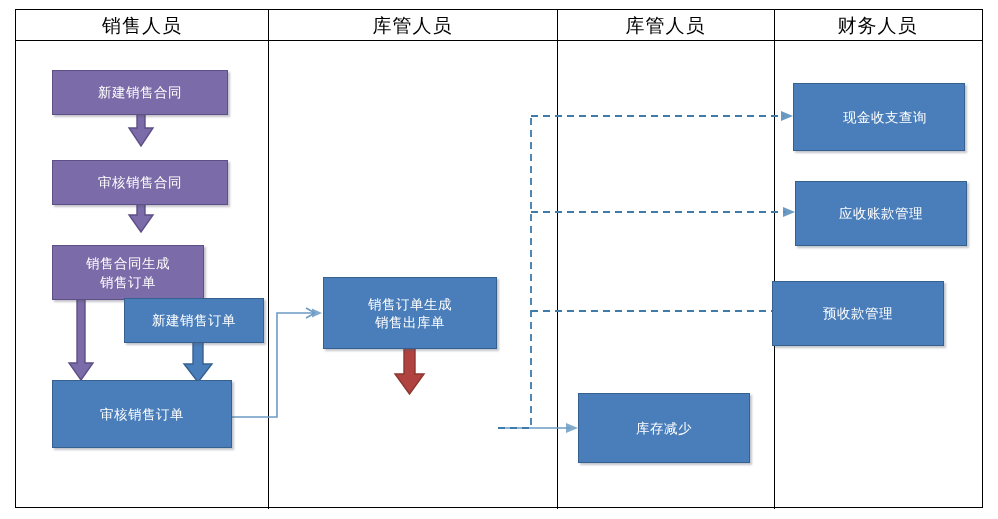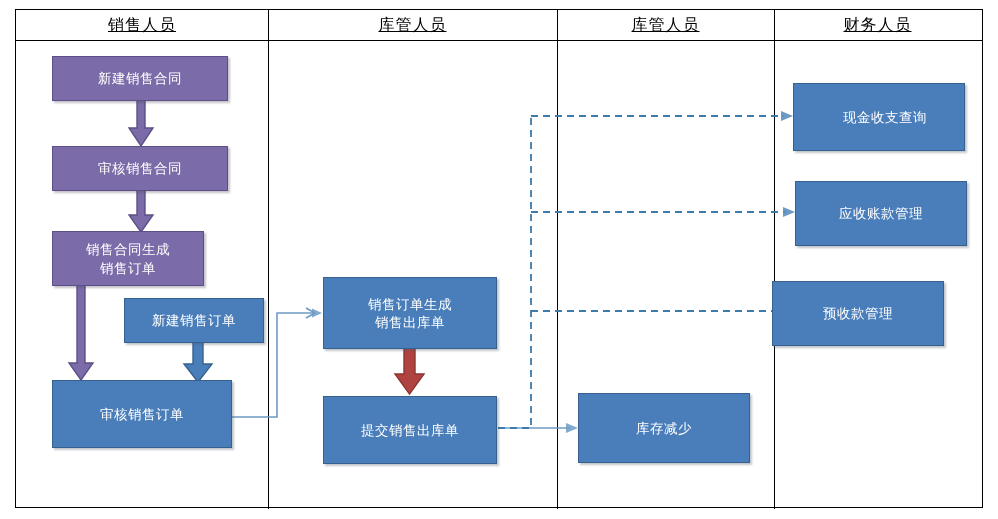--- a/index.html
+++ b/index.html
@@ -36,24 +36,23 @@
     border-bottom: 1.5px solid #000000;
     box-sizing: border-box;
   }
   .lane-header {
     position: absolute;
     top: 0;
     height: 31px;
     display: flex;
     align-items: center;
     justify-content: center;
-    font-size: 16px;
+    font-size: 19px;
     color: #000000;
     letter-spacing: 1px;
-    text-decoration: underline;
   }
   .lane-divider {
     position: absolute;
     top: 0;
     width: 0;
     height: 499px;
     border-left: 1.5px solid #000000;
   }
 
   
@@ -66,20 +65,21 @@
     text-align: center;
     color: #ffffff;
     font-size: 13.5px;
     line-height: 1.35;
     letter-spacing: 0.5px;
   }
   .node.purple {
     background: #7B6BA8;
     border: 1.5px solid #5E4F86;
     box-shadow: 2px 2px 2px rgba(80,80,100,0.35);
+    margin-top: 14px;
   }
   .node.blue {
     background: #4A7EBB;
     border: 1.5px solid #36618F;
     box-shadow: 2px 2px 2px rgba(80,90,110,0.35);
   }
 
   
   .block-arrow {
     position: absolute;
@@ -182,21 +182,20 @@
   <div class="node purple" style="left:52px; top:231px; width:152px; height:55px; white-space:pre-line;">销售合同生成
 销售订单</div>
 
   <div class="node blue" style="left:124px; top:298px; width:140px; height:45px;">新建销售订单</div>
 
   <div class="node blue" style="left:52px; top:380px; width:180px; height:68px;">审核销售订单</div>
 
   <div class="node blue" style="left:323px; top:277px; width:174px; height:72px; white-space:pre-line;">销售订单生成
 销售出库单</div>
 
-  <div class="node blue" style="left:323px; top:396px; width:174px; height:68px;">提交销售出库单</div>
 
   <div class="node blue" style="left:578px; top:393px; width:172px; height:70px;">库存减少</div>
 
   <div class="node blue" style="left:793px; top:83px; width:172px; height:68px;padding-left:12px;">现金收支查询</div>
 
   <div class="node blue" style="left:795px; top:181px; width:172px; height:65px;">应收账款管理</div>
 
   <div class="node blue" style="left:772px; top:281px; width:172px; height:65px;">预收款管理</div>
 
 </div>

